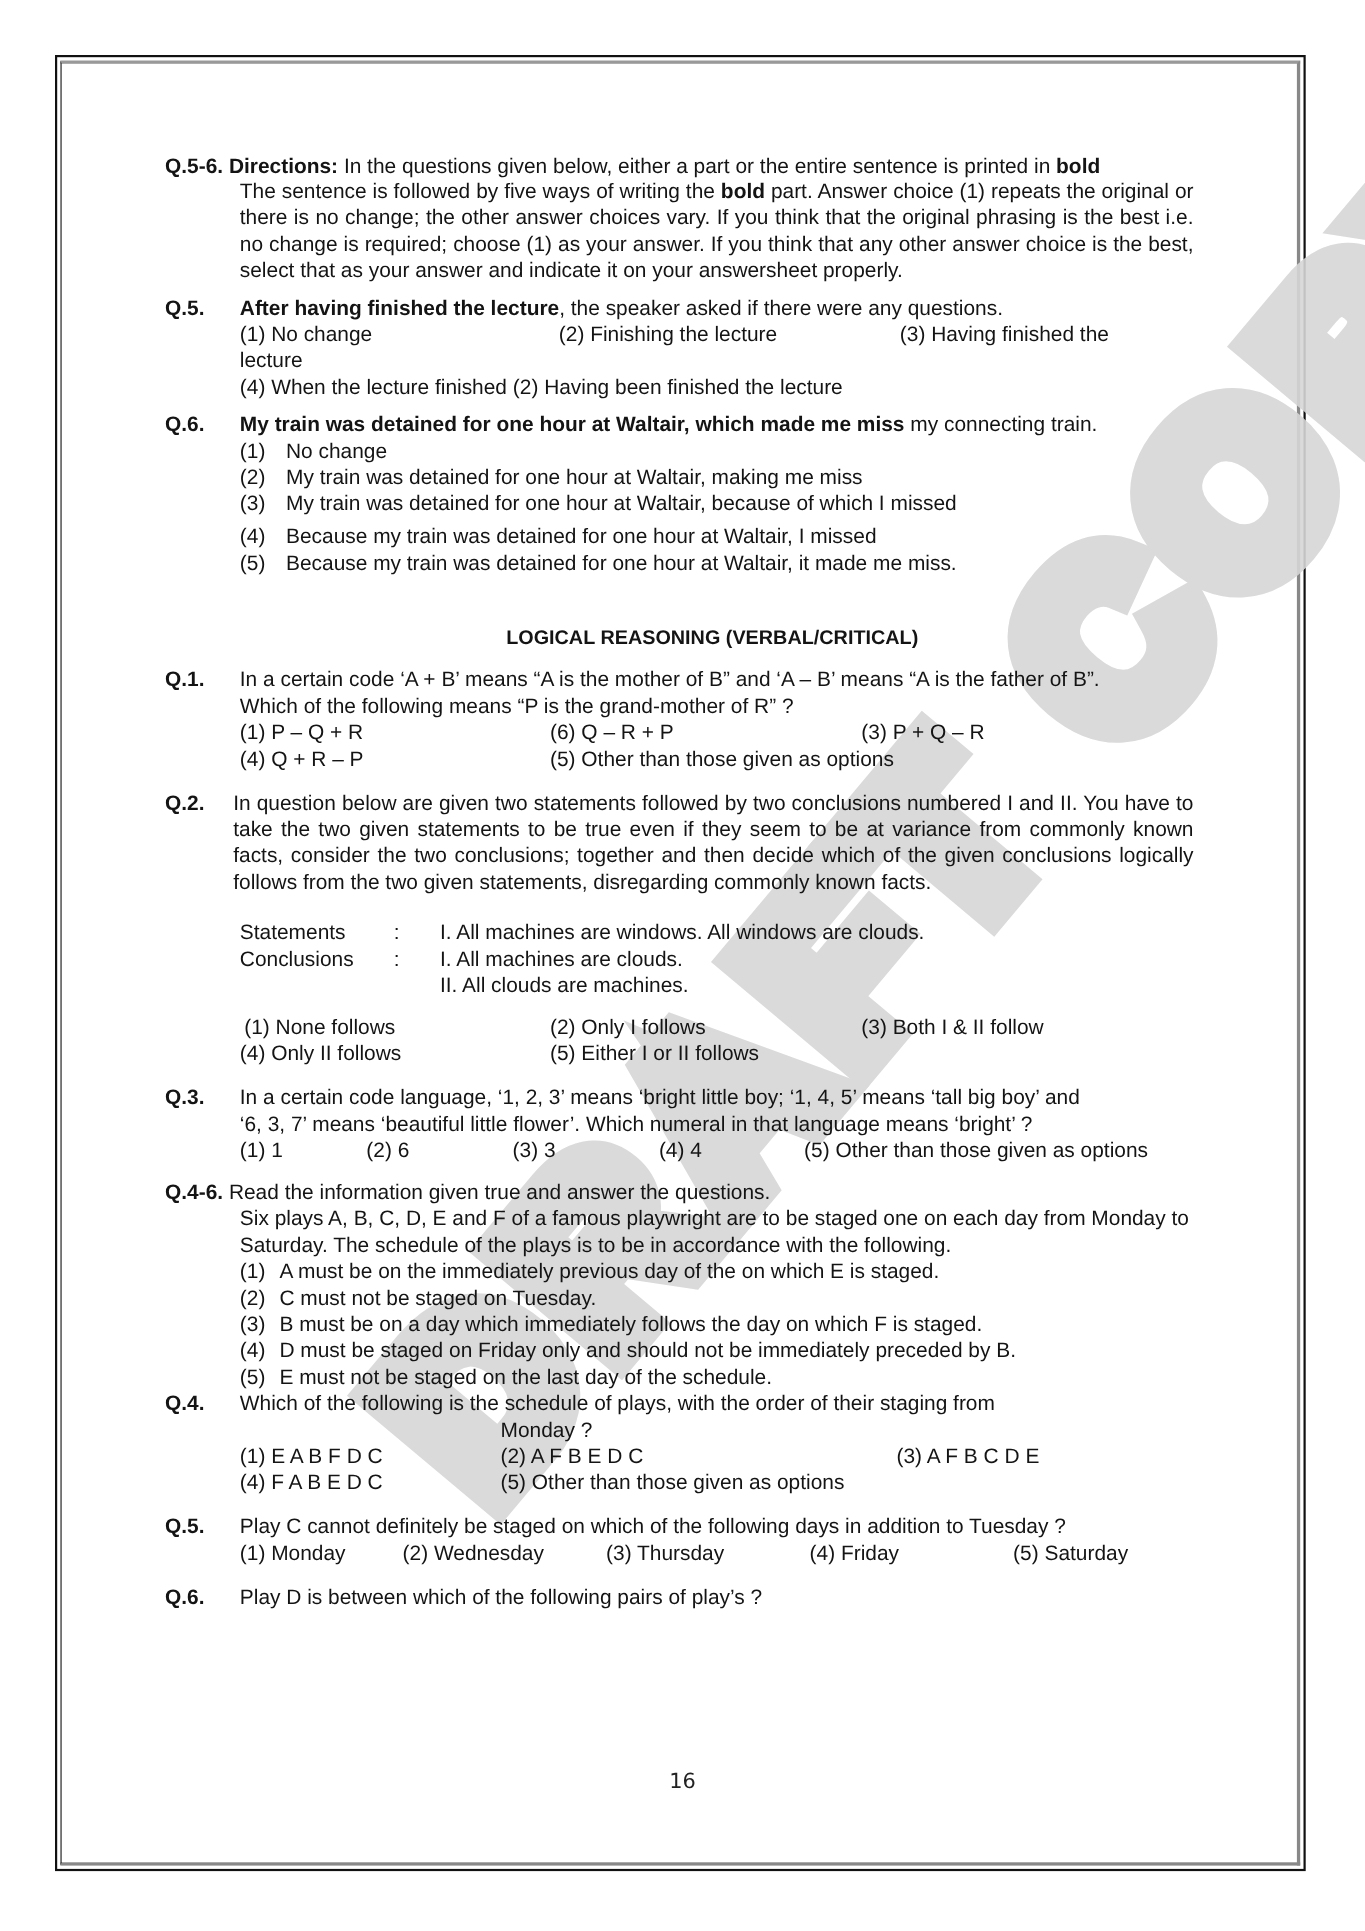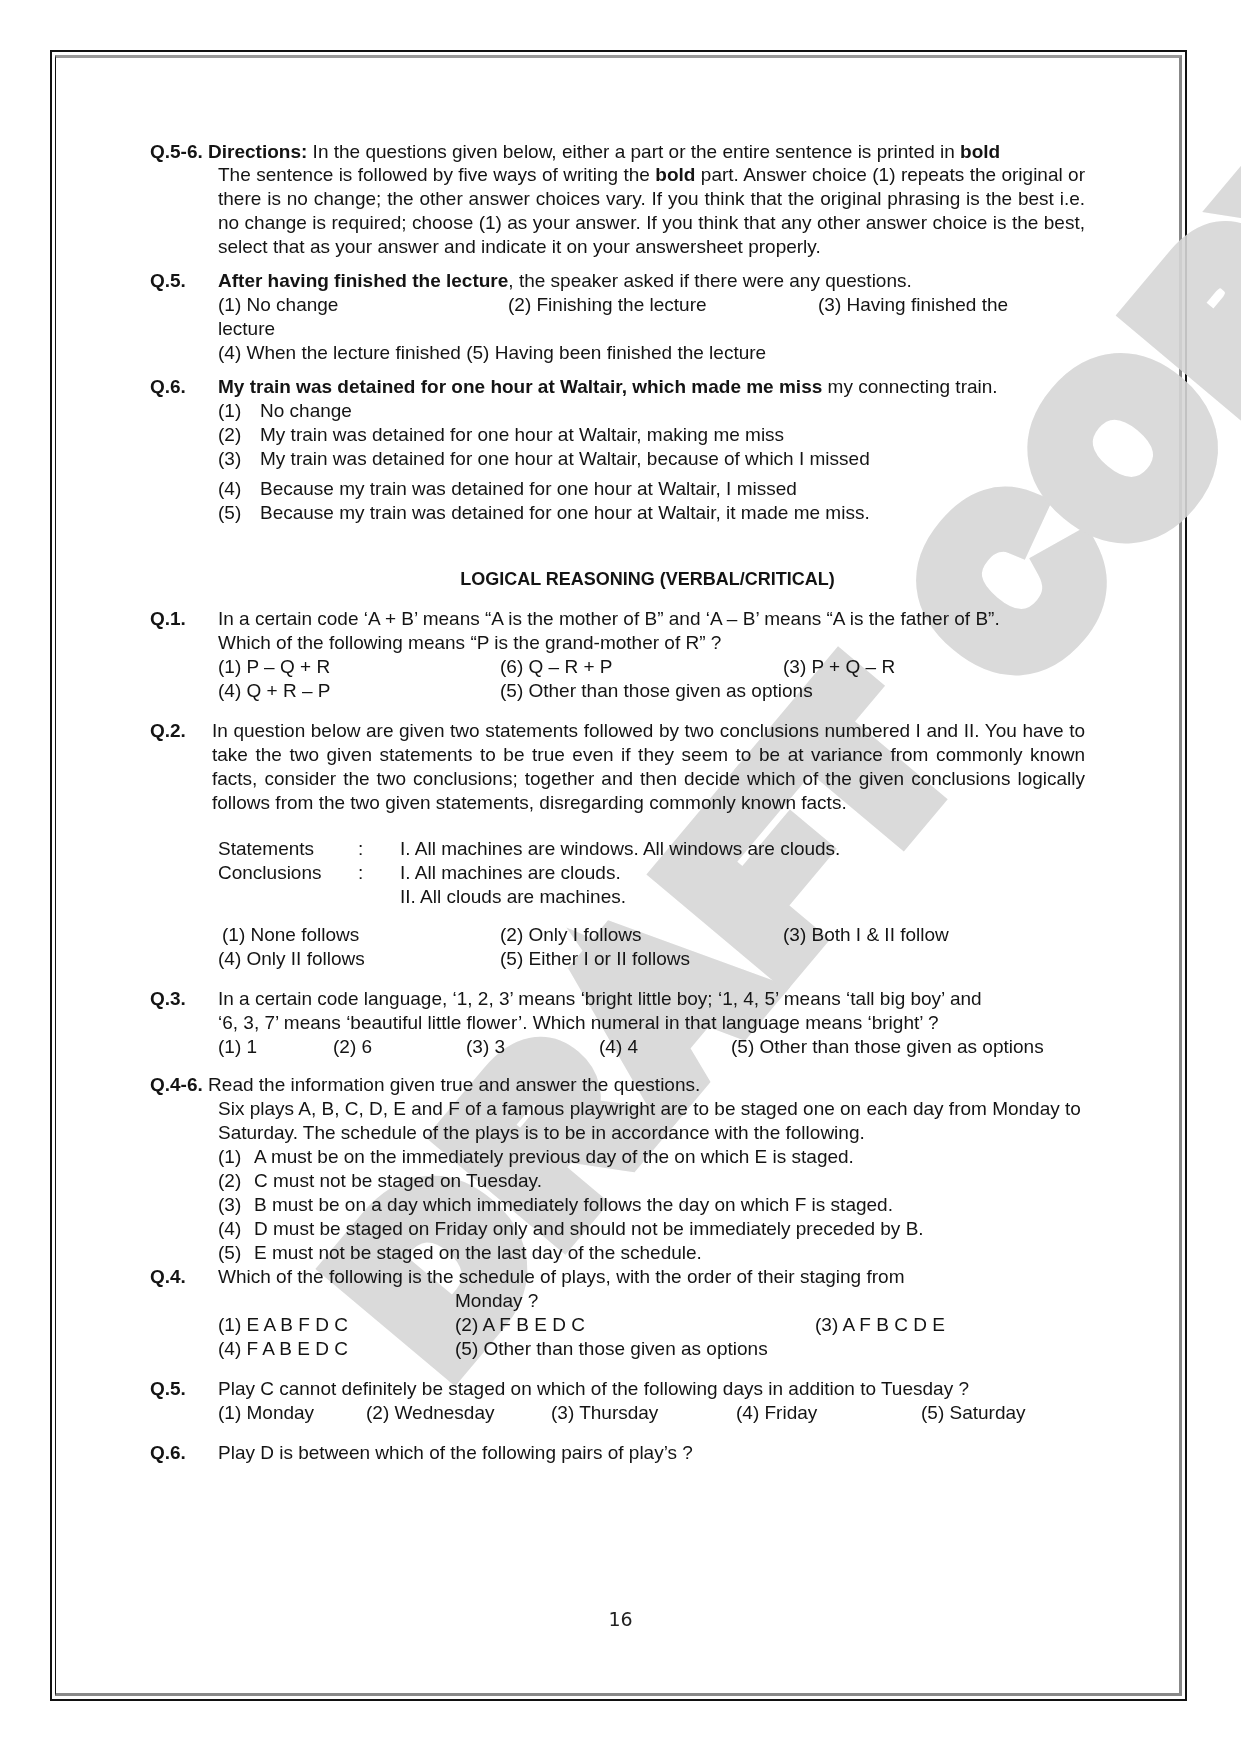--- a/index.html
+++ b/index.html
@@ -51,21 +51,21 @@
   <div class="q" style="margin-top:10px;">
     <span class="qnum">Q.5.</span>
     <div class="qbody" style="margin-left:68px;">
       <div><span class="b">After having finished the lecture</span><span>, the speaker asked if there were any questions.</span></div>
       <div class="row">
         <span style="width:290px">(1)   No change</span>
         <span style="width:310px">(2)   Finishing the lecture</span>
         <span>(3) Having finished the</span>
       </div>
       <div>lecture</div>
-      <div>(4) When the lecture finished (5) Having been finished the lecture</div>
+      <div>(4) When the lecture finished (2) Having been finished the lecture</div>
     </div>
   </div>
 
   <div class="q" style="margin-top:10px;">
     <span class="qnum">Q.6.</span>
     <div class="qbody" style="margin-left:68px;">
       <div><span class="b">My train was detained for one hour at Waltair, which made me miss</span><span> my connecting train.</span></div>
       <div class="row">
           <span style="width:42px">(1)</span>
           <span>No change</span>

